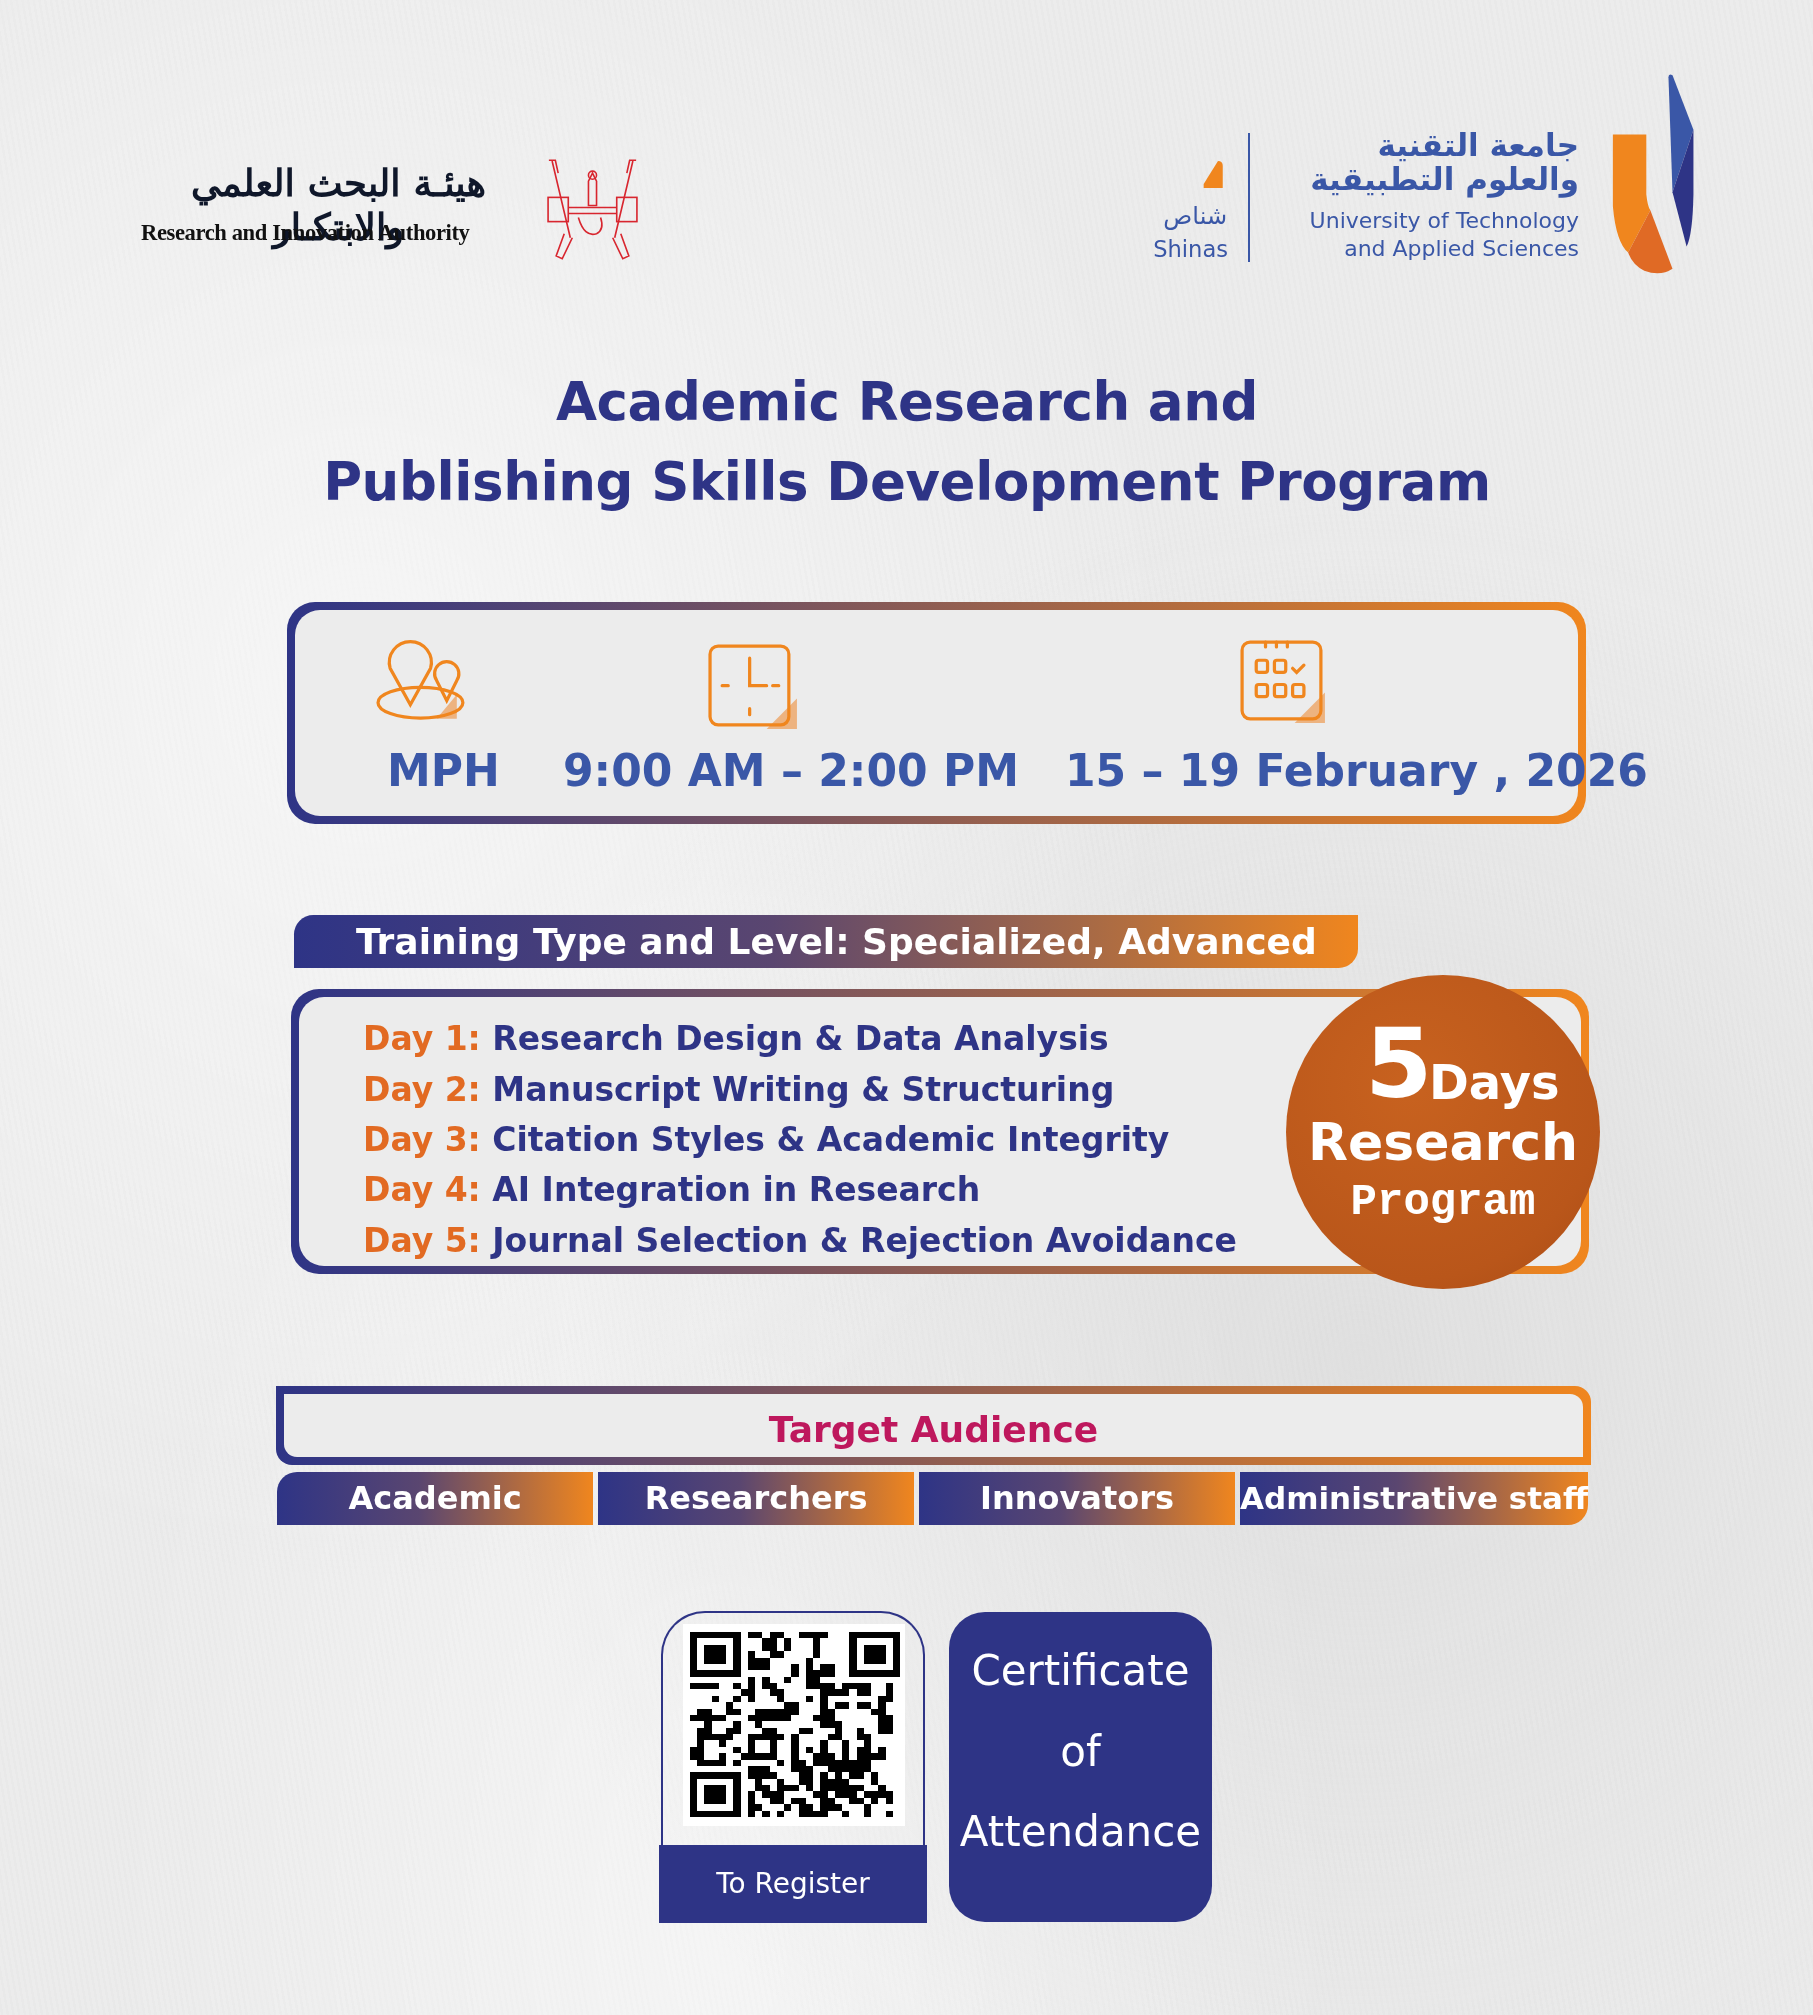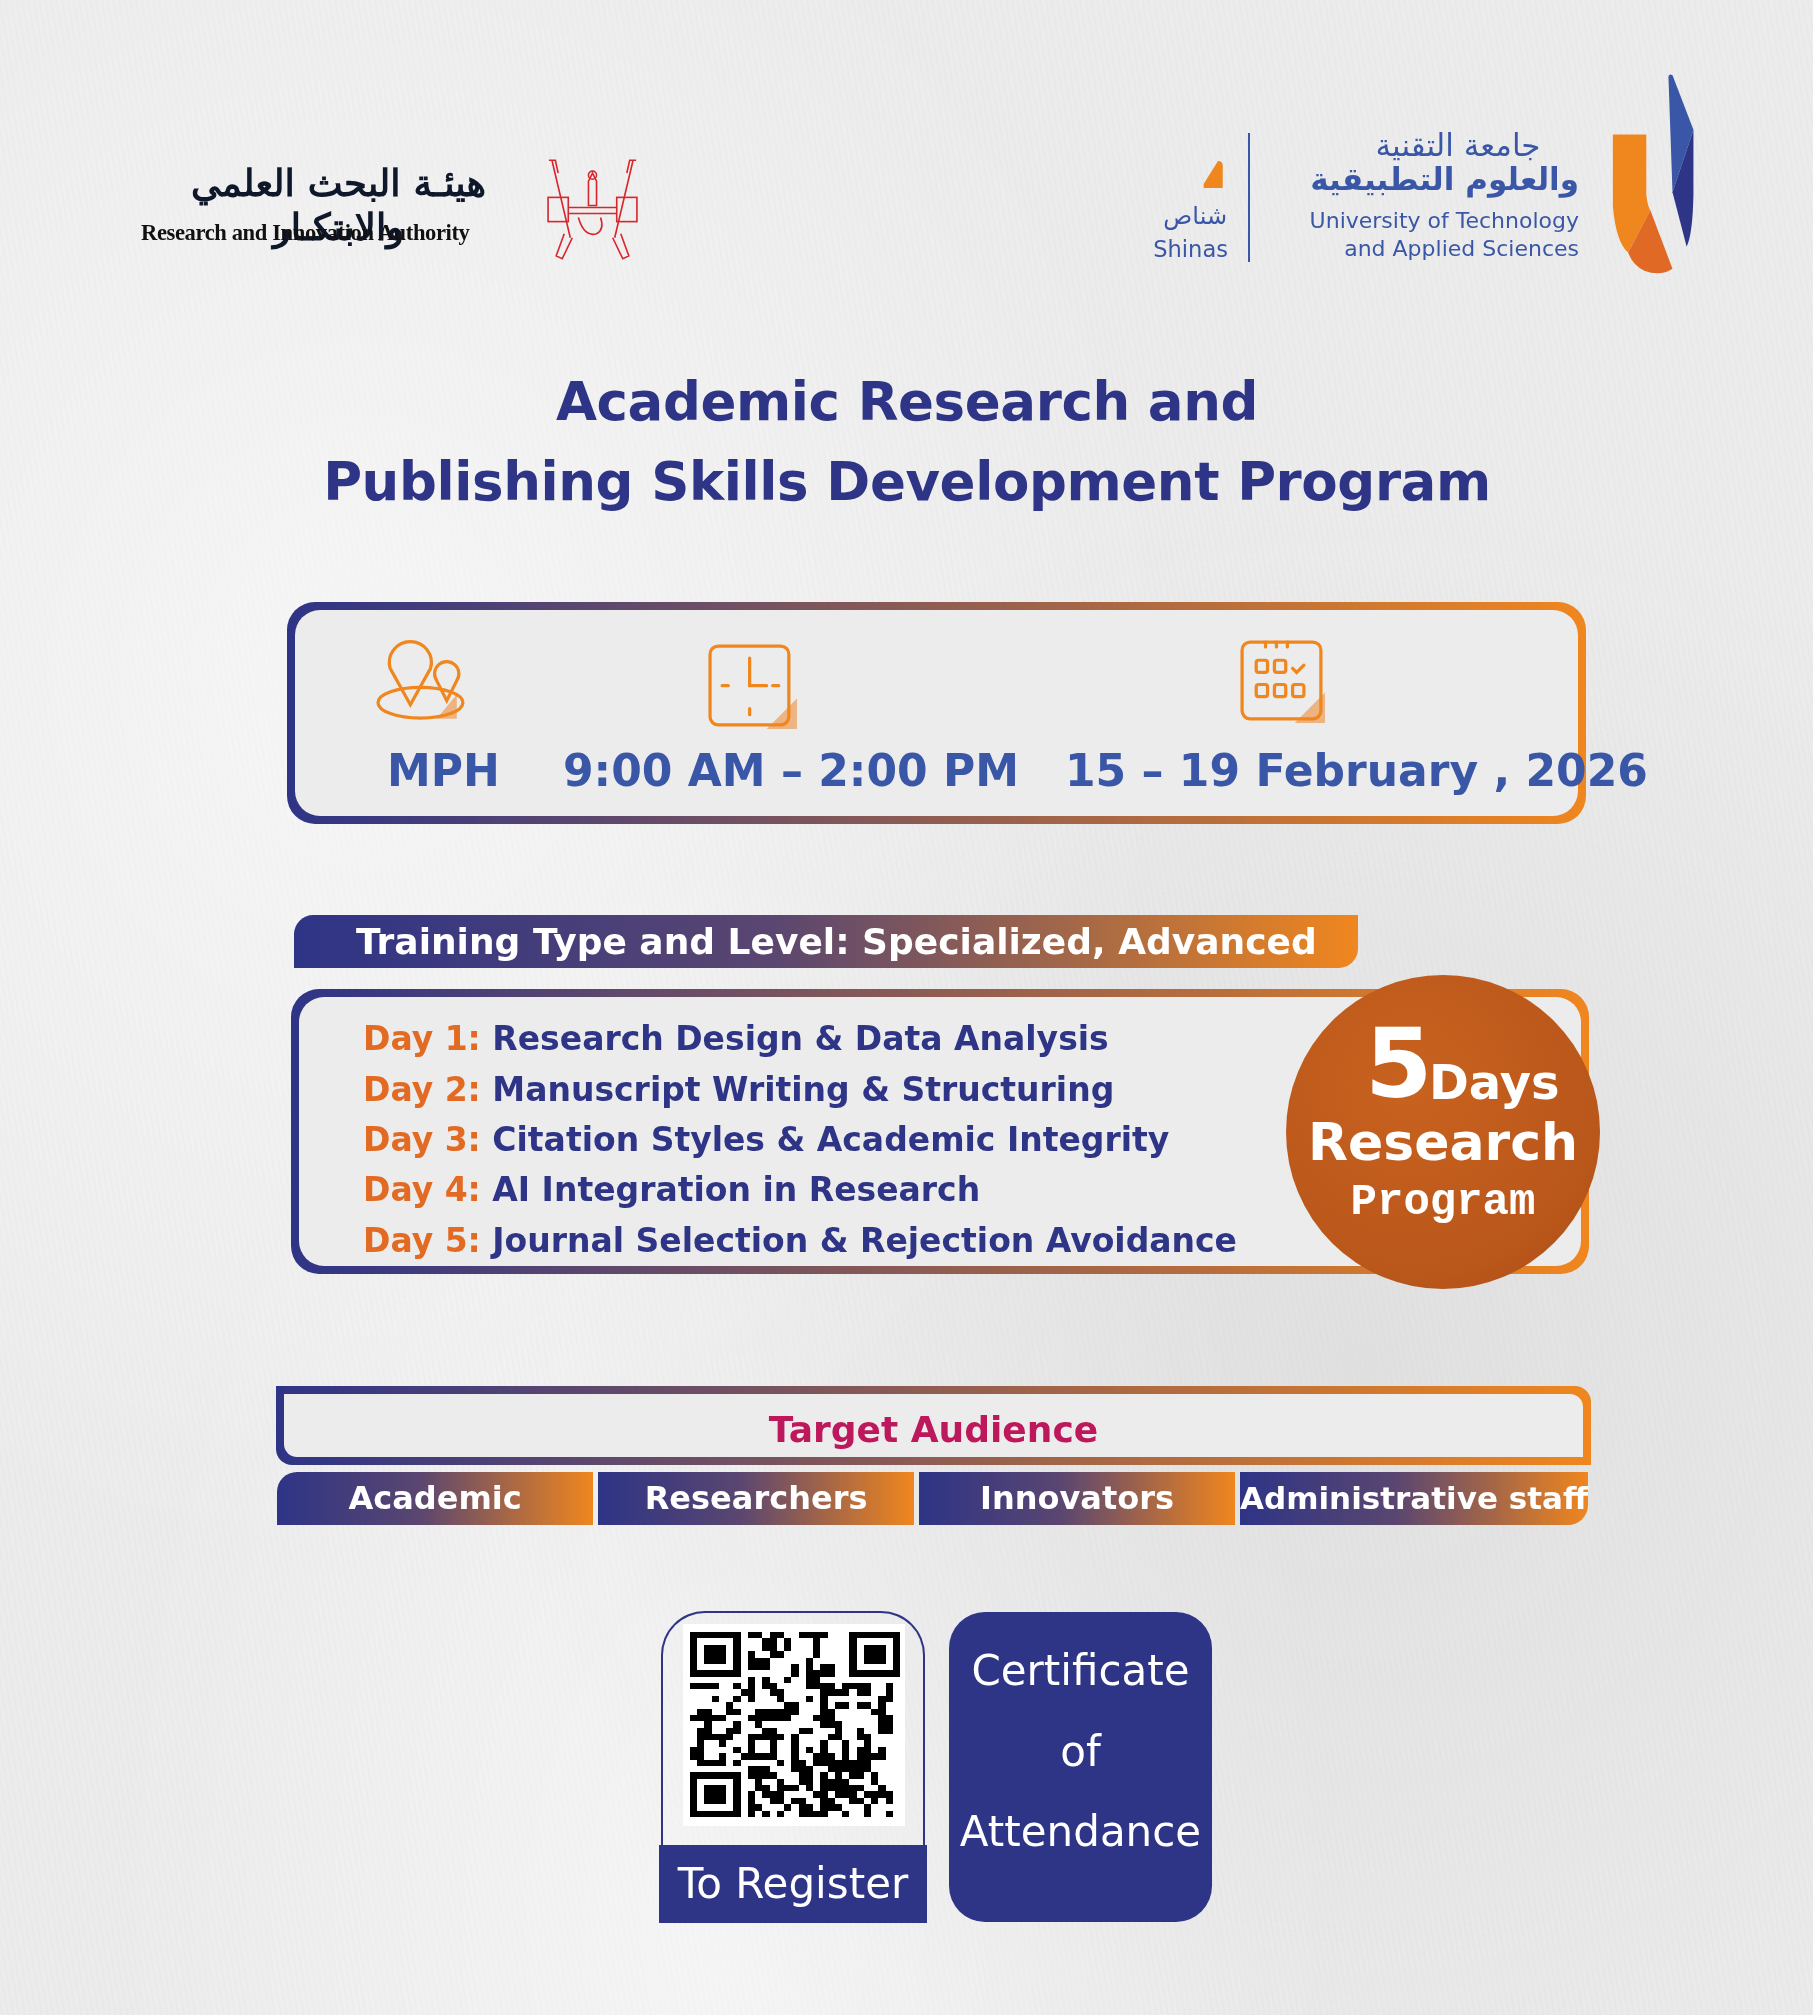--- a/index.html
+++ b/index.html
@@ -18,21 +18,21 @@
   
   .ria-ar { left:141px; top:161px; font-family:"DejaVu Serif", serif; font-weight:bold; font-size:37px; color:#0f172a; direction:rtl; width:395px; text-align:center; letter-spacing:-0.8px; }
   .ria-en { left:141px; top:220px; font-family:"Liberation Serif", serif; font-weight:bold; font-size:22.6px; color:#111; letter-spacing:-0.4px; white-space:nowrap; }
   .emblem { left:540px; top:157px; width:105px; height:105px; }
 
   
   .shinas-mark { left:1202px; top:161px; width:24px; height:27px; }
   .shinas-ar { left:1161px; top:202px; width:66px; text-align:right; font-size:24px; color:#3a57a7; direction:rtl; }
   .shinas-en { left:1149px; top:236px; width:79px; text-align:right; font-size:22.6px; color:#3a57a7; }
   .utas-div { left:1248px; top:133px; width:2px; height:129px; background:#3a57a7; }
-  .utas-ar1 { left:1301px; top:127px; width:314px; text-align:center; font-size:31px; font-weight:normal; color:#3a57a7; direction:rtl; }
+  .utas-ar1 { left:1265px; top:127px; width:314px; text-align:right; font-size:31px; font-weight:bold; color:#3a57a7; direction:rtl; }
   .utas-ar2 { left:1265px; top:161px; width:314px; text-align:right; font-size:31px; font-weight:bold; color:#3a57a7; direction:rtl; }
   .utas-en1 { left:1265px; top:208px; width:314px; text-align:right; font-size:22px; color:#3a57a7; white-space:nowrap; }
   .utas-en2 { left:1265px; top:236px; width:314px; text-align:right; font-size:22px; color:#3a57a7; white-space:nowrap; }
   .utas-logo { left:1604px; top:73px; width:137px; height:202px; }
 
   
   .title { left:0; width:1814px; text-align:center; font-weight:bold; color:#2e3486; font-size:53px; letter-spacing:-0.4px; }
   .title.l1 { top:371px; }
   .title.l2 { top:451px; }
 
@@ -69,21 +69,21 @@
   .aud-title { position:absolute; left:0; width:100%; top:15.3px; text-align:center; font-weight:bold; font-size:36px; color:#be185d; }
   .aud-row { position:absolute; left:277px; top:1472px; width:1311px; height:53px; display:flex; gap:4.8px; }
   .aud-cell { flex:1; background:linear-gradient(90deg,#2e3486,#5a4670 45%,#f0861e); color:#fff; font-weight:bold; font-size:32px; line-height:53px; text-align:center; white-space:nowrap; }
   .aud-cell:first-child { border-radius:20px 0 0 0; }
   .aud-cell:last-child { border-radius:0 0 20px 0; font-size:31px; }
 
   
   .qr-frame { left:661px; top:1611px; width:264px; height:238px; border:2px solid #2e3486; border-bottom:none; border-radius:44px 44px 0 0; box-sizing:border-box; }
   .qr-white { left:683px; top:1624px; width:222px; height:202px; background:#fff; }
   .qr-svg { left:690px; top:1632px; width:210px; height:185px; }
-  .qr-label { left:659px; top:1845px; width:268px; height:78px; background:#2e3486; color:#fff; font-size:42px; text-align:center; line-height:78px; }
+  .qr-label { left:659px; top:1845px; width:268px; height:78px; background:#2e3486; color:#fff; font-size:28px; text-align:center; line-height:78px; }
   .cert { left:949px; top:1612px; width:263px; height:310px; border-radius:36px; background:#2e3486; color:#fff; text-align:center; font-size:42px; }
   .cert div { position:absolute; left:0; width:100%; }
 </style>
 </head>
 <body>
 
 <div class="abs ria-ar">هيئـة البحث العلمي والابتكـار</div>
 <div class="abs ria-en">Research and Innovation Authority</div>
 <svg class="abs emblem" viewBox="0 0 260 260" fill="none" stroke="#d8262f" stroke-width="4">
   <path d="M30 10 L75 200 M230 10 L185 200"></path>

